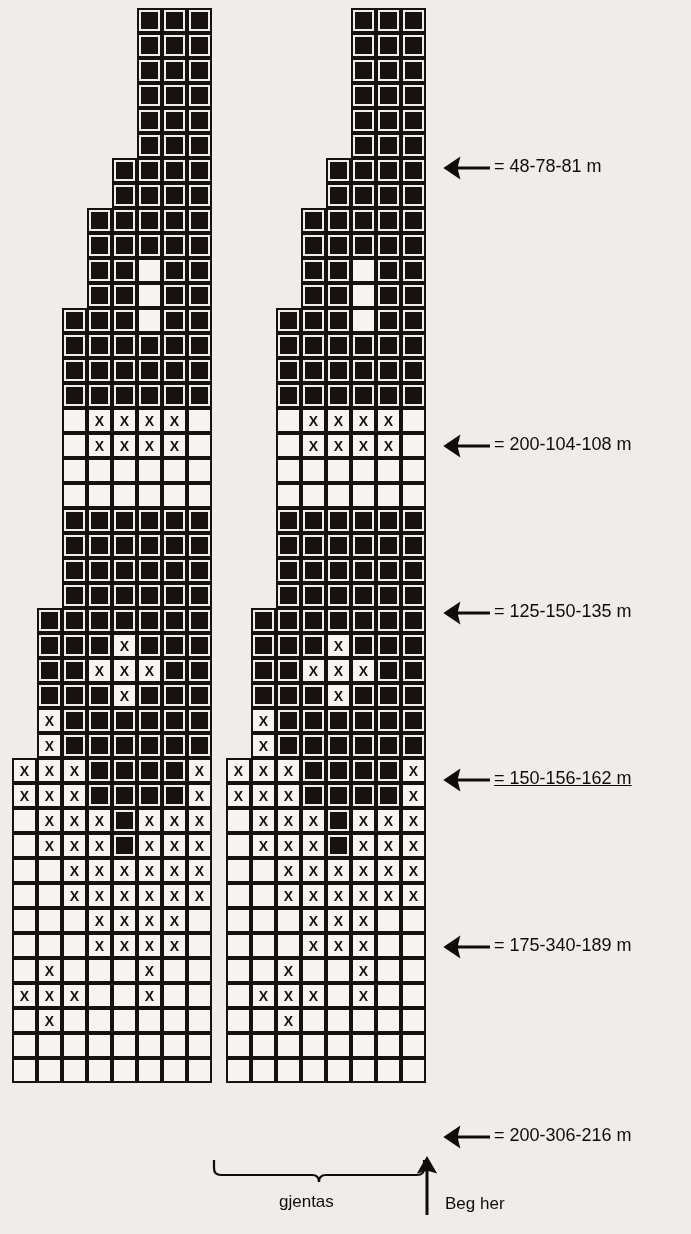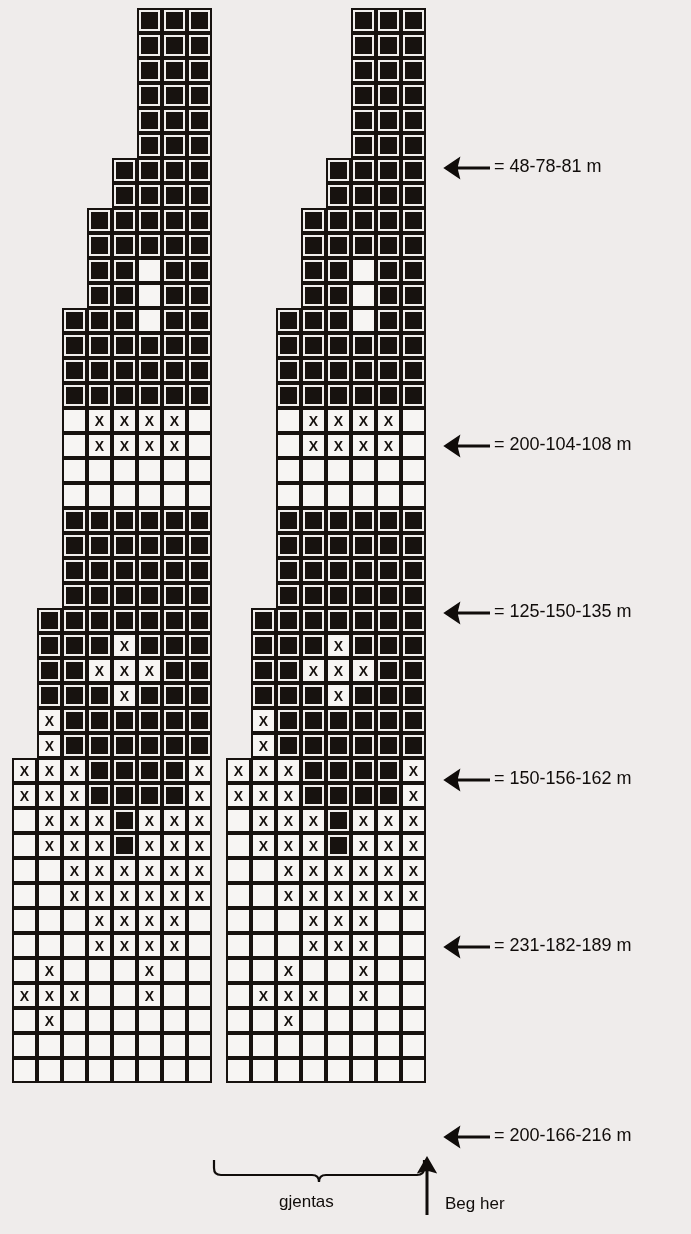--- a/index.html
+++ b/index.html
@@ -846,29 +846,29 @@
       <path d="M58 12 L14 12 M14 12 L26 4 L24 12 L26 20 Z" stroke="#100c0a" stroke-width="3" fill="#100c0a"></path>
     </svg>
     <div class="row-label" style="left: 494px; top: 434px;">= 200-104-108 m</div>
     <svg class="arrow-svg" width="62" height="24" style="left: 432px; top: 601px;">
       <path d="M58 12 L14 12 M14 12 L26 4 L24 12 L26 20 Z" stroke="#100c0a" stroke-width="3" fill="#100c0a"></path>
     </svg>
     <div class="row-label" style="left: 494px; top: 601px;">= 125-150-135 m</div>
     <svg class="arrow-svg" width="62" height="24" style="left: 432px; top: 768px;">
       <path d="M58 12 L14 12 M14 12 L26 4 L24 12 L26 20 Z" stroke="#100c0a" stroke-width="3" fill="#100c0a"></path>
     </svg>
-    <div class="row-label" style="left: 494px; top: 768px;">= 150-156-162 m</div>
+    <div class="row-label" style="left: 494px; top: 768px; text-decoration: underline;">= 150-156-162 m</div>
     <svg class="arrow-svg" width="62" height="24" style="left: 432px; top: 935px;">
       <path d="M58 12 L14 12 M14 12 L26 4 L24 12 L26 20 Z" stroke="#100c0a" stroke-width="3" fill="#100c0a"></path>
     </svg>
-    <div class="row-label" style="left: 494px; top: 935px;">= 231-182-189 m</div>
+    <div class="row-label" style="left: 494px; top: 935px;">= 175-340-189 m</div>
     <svg class="arrow-svg" width="62" height="24" style="left: 432px; top: 1125px;">
       <path d="M58 12 L14 12 M14 12 L26 4 L24 12 L26 20 Z" stroke="#100c0a" stroke-width="3" fill="#100c0a"></path>
     </svg>
-    <div class="row-label" style="left: 494px; top: 1125px;">= 200-166-216 m</div>
+    <div class="row-label" style="left: 494px; top: 1125px;">= 200-306-216 m</div>
     <svg class="brace-svg" width="215" height="26" style="left: 212px; top: 1158px;">
       <path d="M2 2 L2 10 Q2 17 9 17 L100 17 Q107 17 107 24 Q107 17 114 17 L205 17 Q212 17 212 10 L212 2" stroke="#100c0a" stroke-width="2.2" fill="none"></path>
     </svg>
     <div class="caption" style="left: 279px; top: 1192px;">gjentas</div>
     <svg class="arrow-svg" width="22" height="62" style="left: 416px; top: 1155px;">
       <path d="M11 60 L11 8 M11 4 L4 16 L11 14 L18 16 Z" stroke="#100c0a" stroke-width="3" fill="#100c0a"></path>
     </svg>
     <div class="caption" style="left: 445px; top: 1194px;">Beg her</div>
   </div>
 

